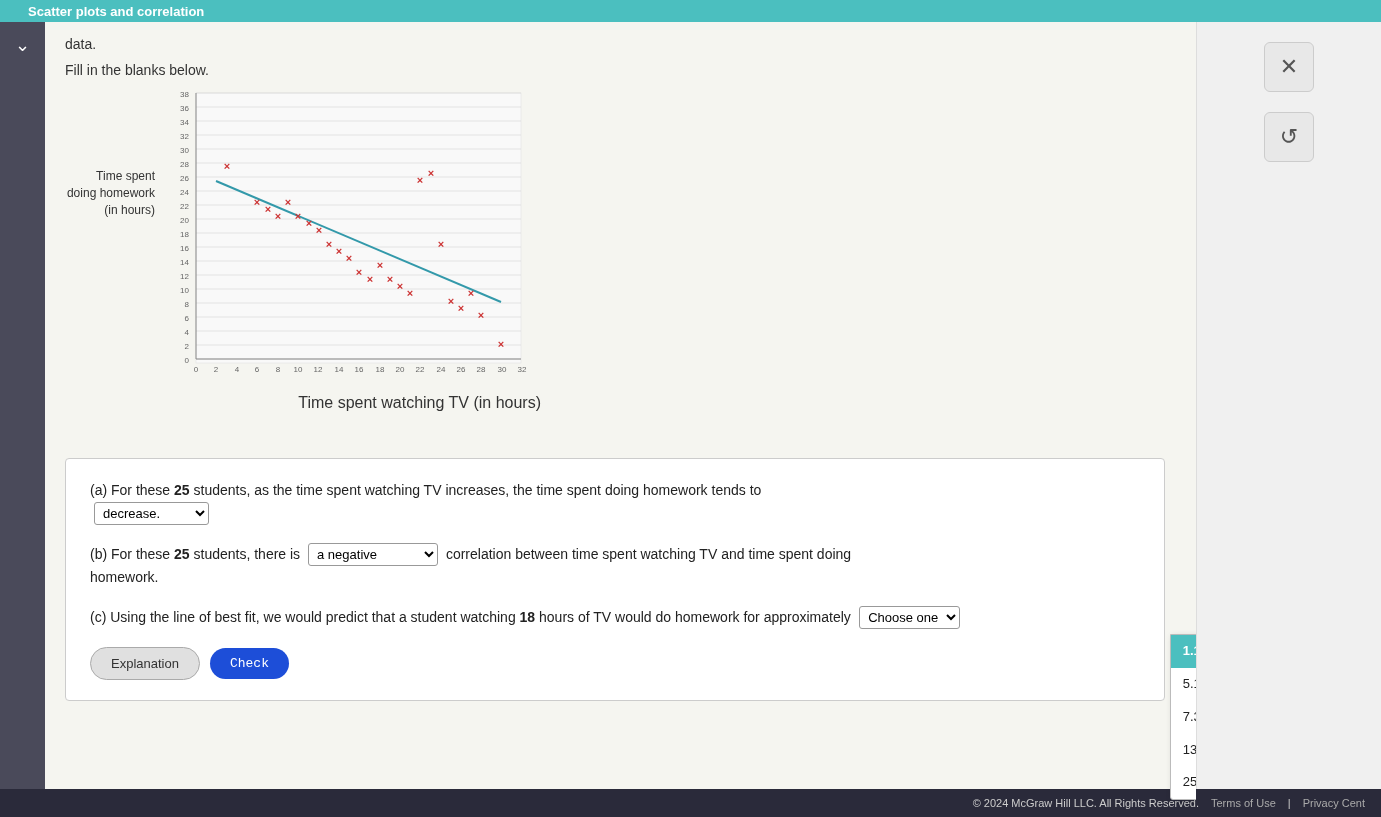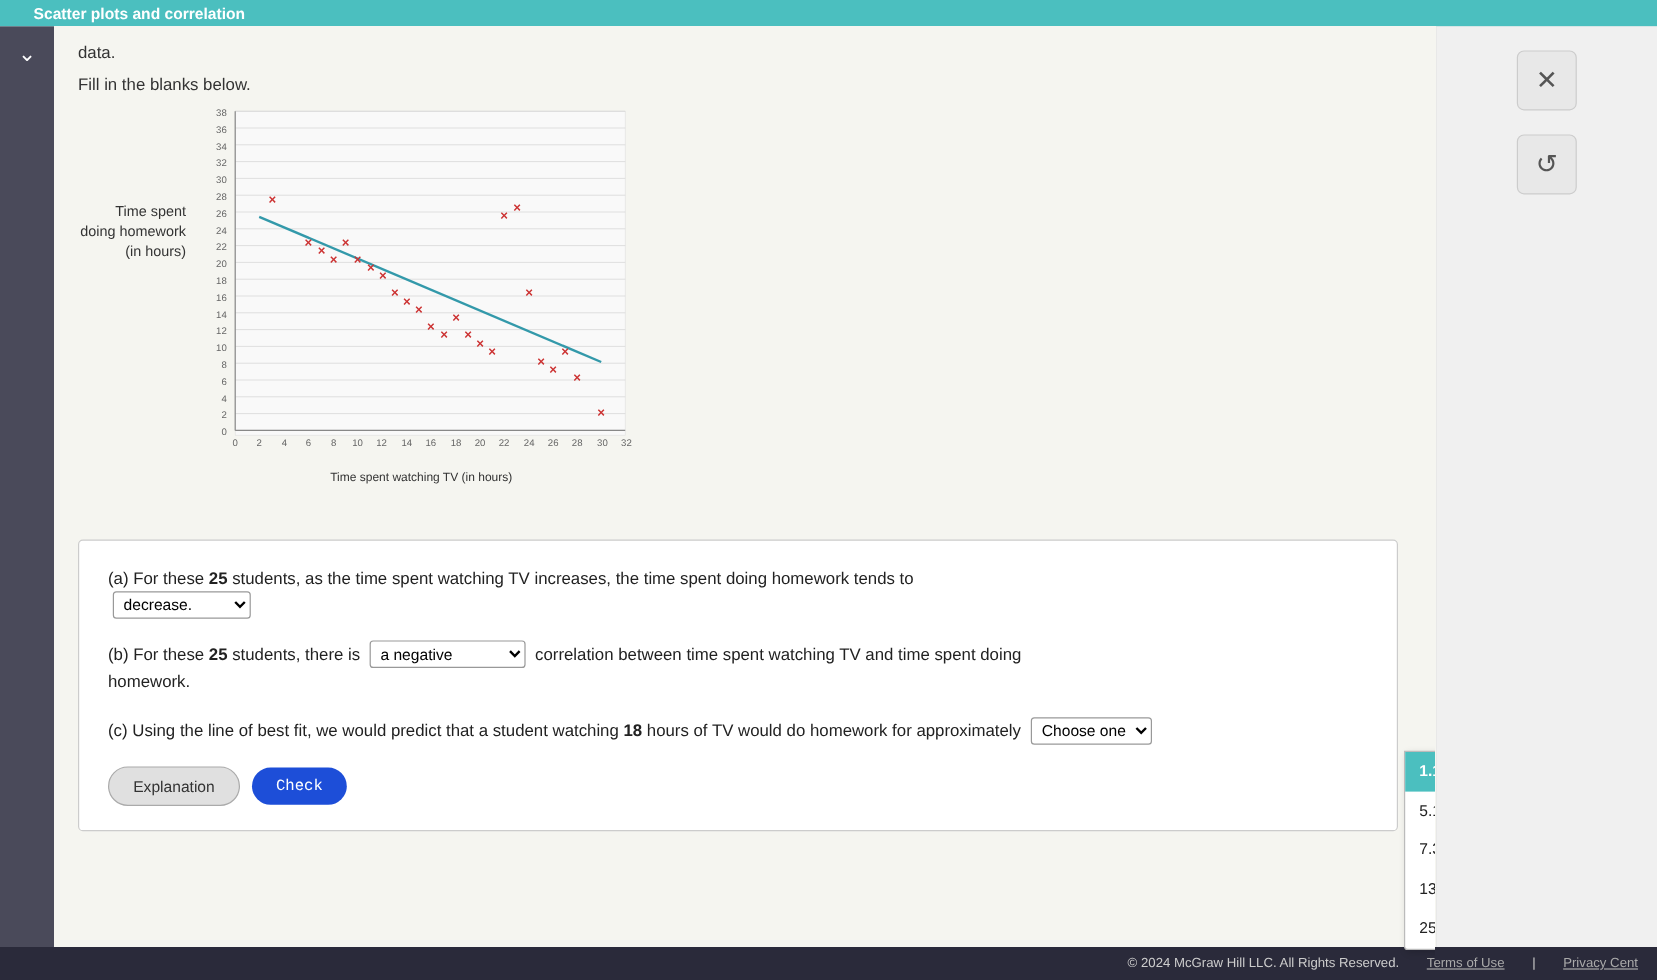--- a/index.html
+++ b/index.html
@@ -82,22 +82,22 @@
       width: 380px;
       height: 300px;
     }
 
     .chart-svg {
       width: 380px;
       height: 300px;
     }
 
     .x-axis-label {
-      text-align: center;
-      font-size: 10px;
+      text-align: right;
+      font-size: 16px;
       color: #333;
       margin-top: 4px;
       line-height: 1.4;
     }
 
     .answers-box {
       background: #fff;
       border: 1px solid #ccc;
       border-radius: 4px;
       padding: 20px 24px;
@@ -230,32 +230,31 @@
       position: fixed;
       bottom: 0;
       left: 0;
       right: 0;
       height: 28px;
       background: #2a2a3a;
       display: flex;
       align-items: center;
       justify-content: flex-end;
       padding: 0 16px;
-      gap: 23px;
+      gap: 12px;
     }
 
     .footer-text {
       color: #ccc;
       font-size: 11px;
     }
 
     .footer-link {
       color: #aaa;
       font-size: 11px;
-      text-decoration: underline;
       cursor: pointer;
       text-align: right;
     }
   </style>
 </head>
 <body>
 
 <div class="top-bar">
   <span class="top-bar-title">Scatter plots and correlation</span>
 </div>

